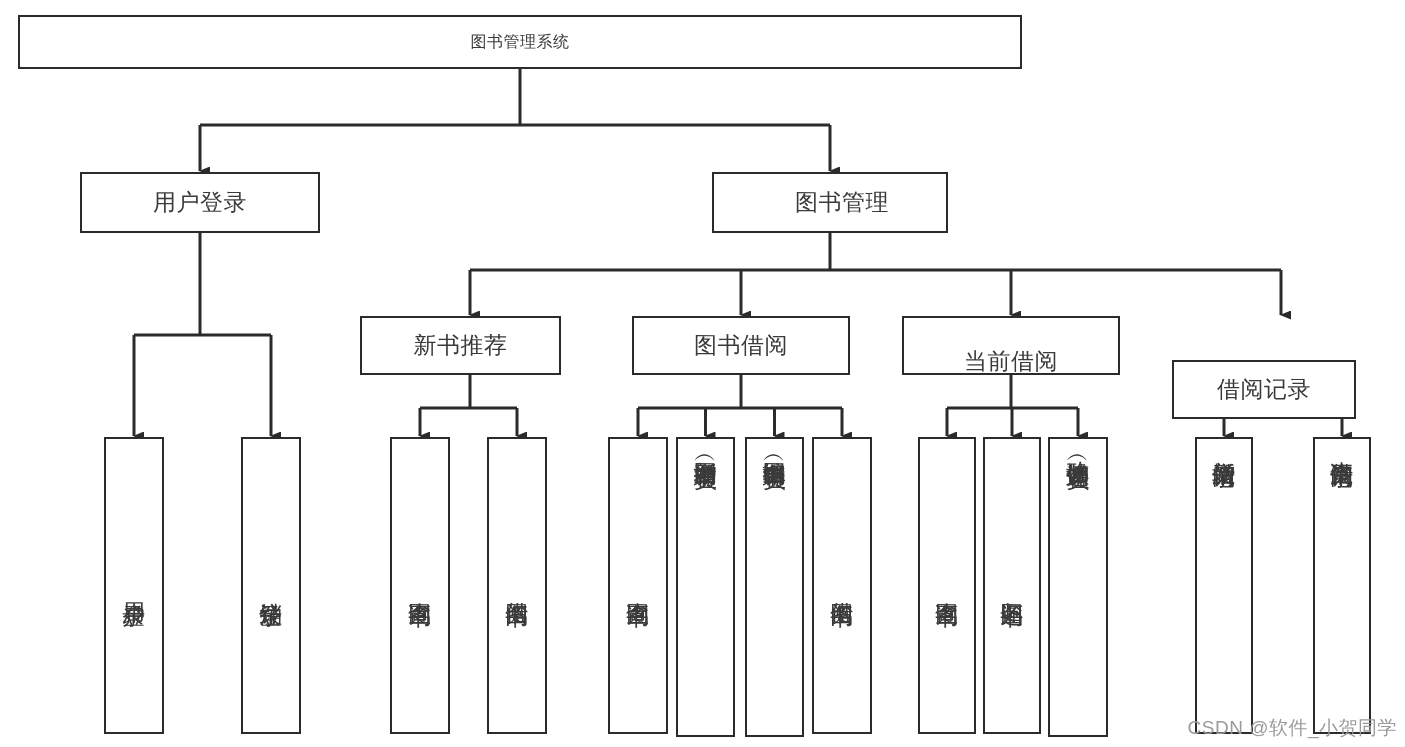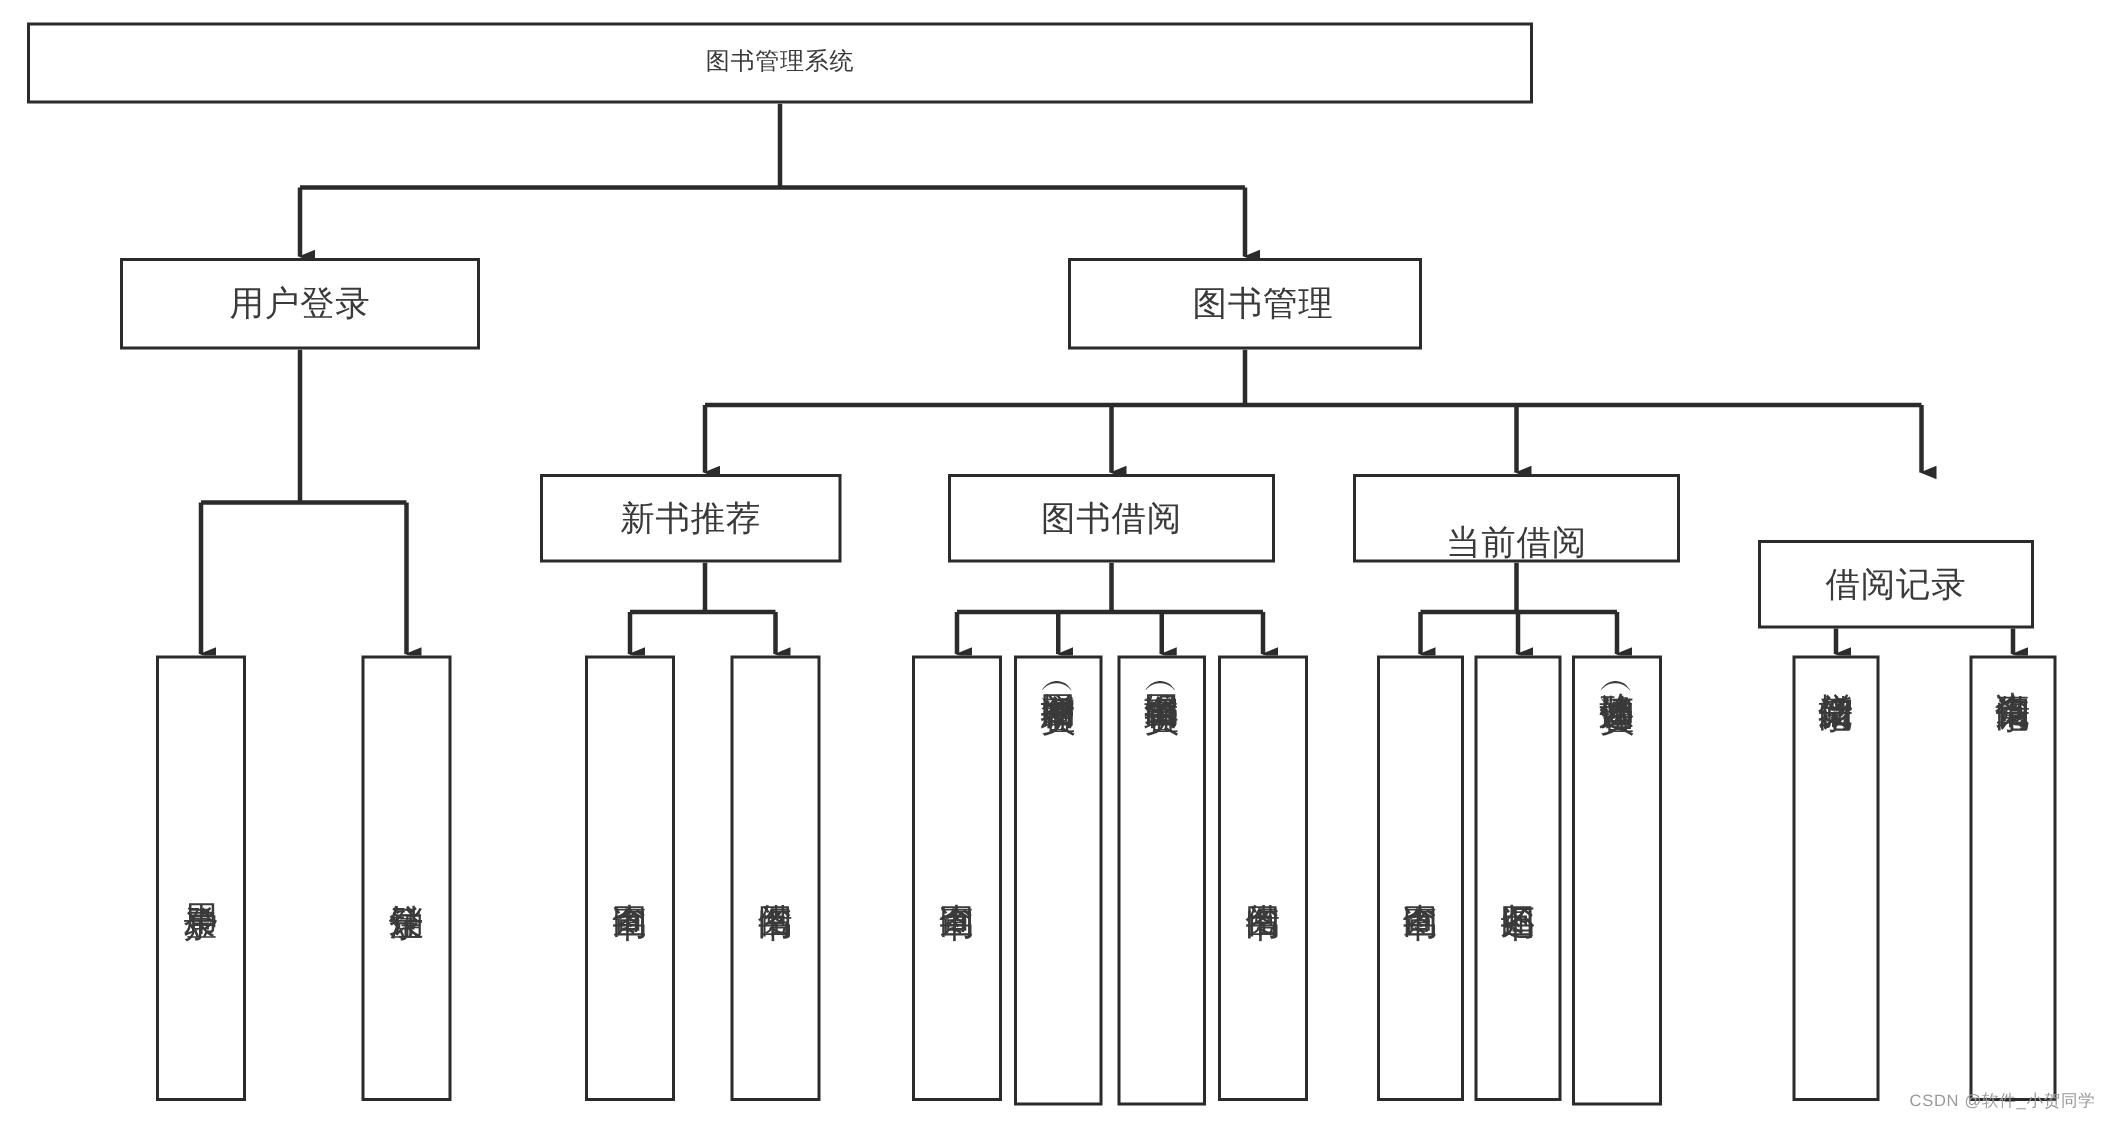--- a/index.html
+++ b/index.html
@@ -64,21 +64,21 @@
     left: 0;
     top: 0;
     width: 1405px;
     height: 747px;
     pointer-events: none;
   }
   #watermark {
     position: absolute;
     right: 8px;
     bottom: 6px;
-    font-size: 11px;
+    font-size: 19px;
     color: #9a9a9a;
     white-space: nowrap;
     letter-spacing: 0.5px;
   }
 </style>
 </head>
 <body>
 
 <div id="diagram-root">
 

